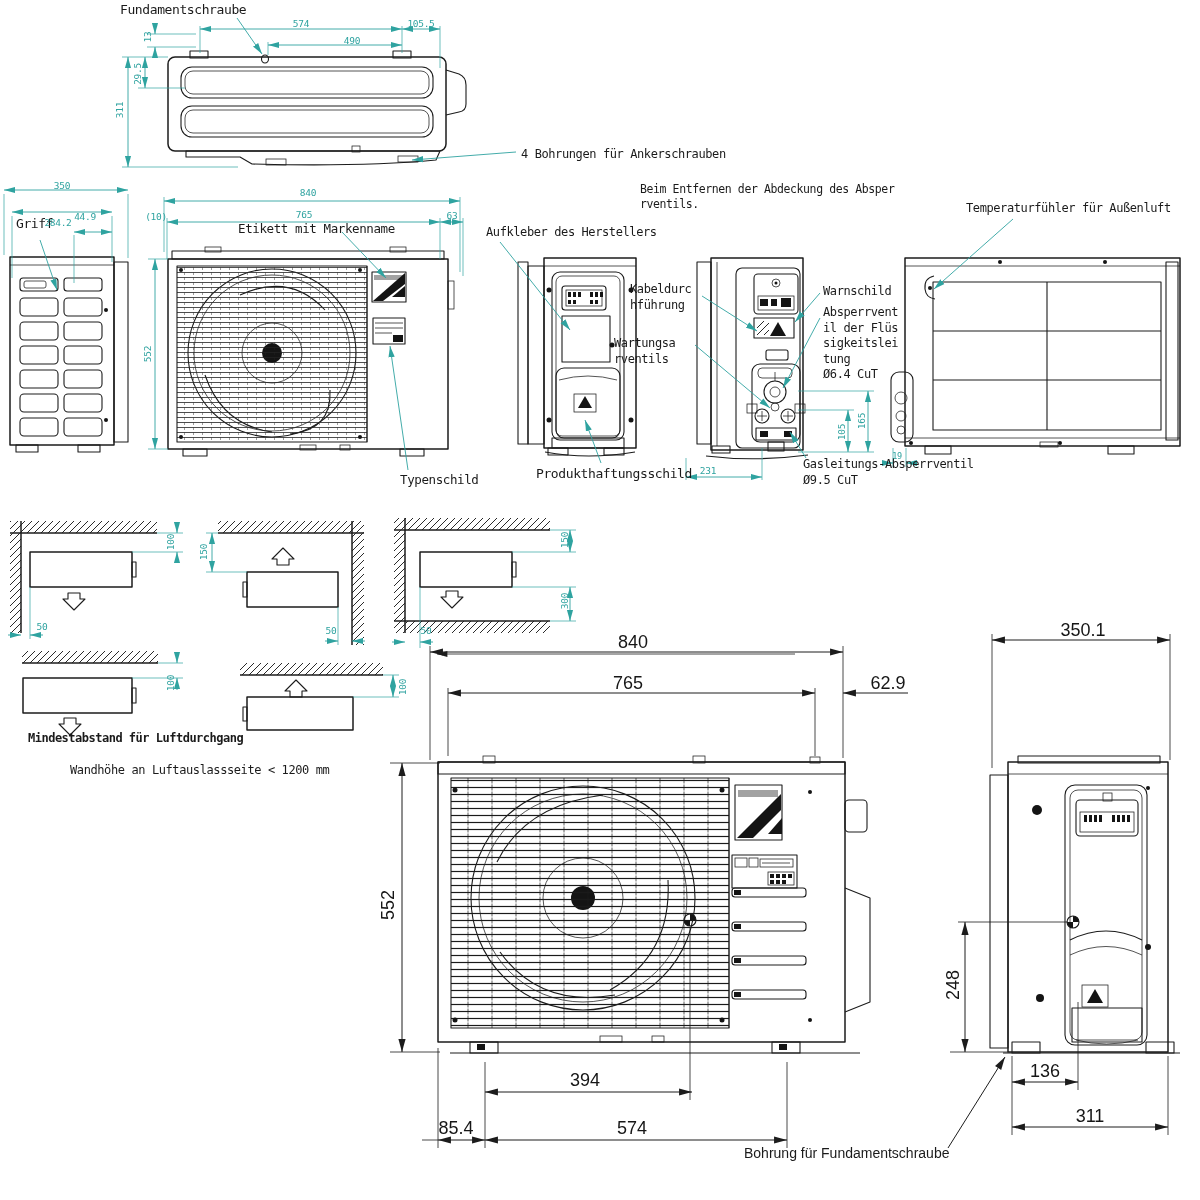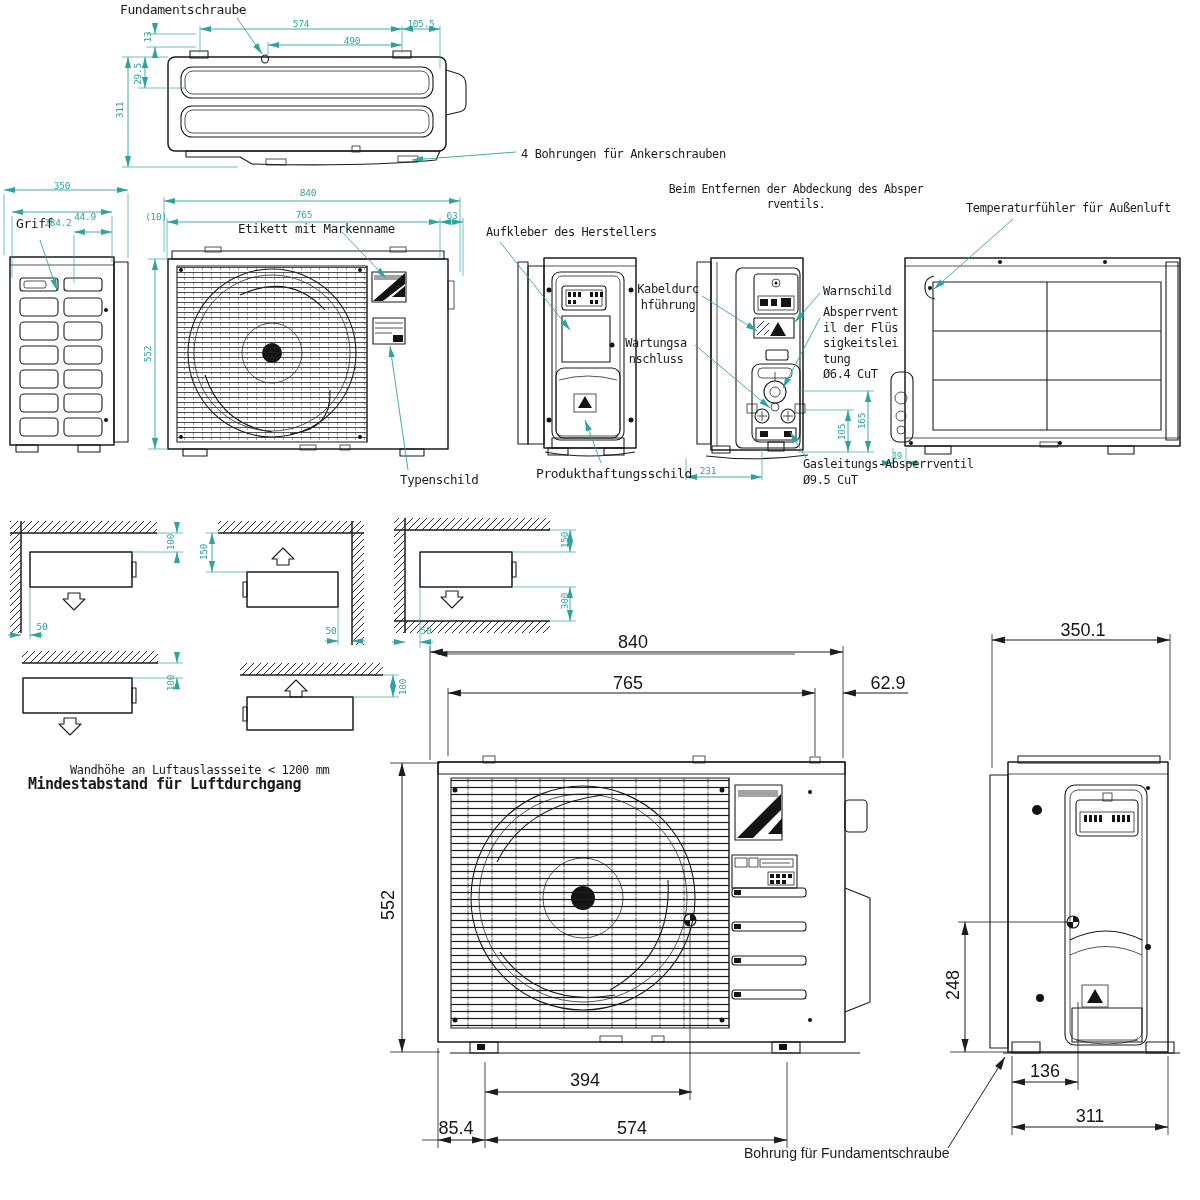--- a/index.html
+++ b/index.html
@@ -13,22 +13,22 @@
   .f   { fill:#141414; stroke:none; }
   
   .d { stroke:#2fa3a0; fill:none; stroke-width:0.9; }
   .e { stroke:#2fa3a0; fill:none; stroke-width:0.7; }
   
   .db { stroke:#1c1c1c; fill:none; stroke-width:1; }
   .eb { stroke:#1c1c1c; fill:none; stroke-width:0.8; }
   
   .lbl { position:absolute; font-size:12px; color:#1b1b1b; white-space:pre-line;
          line-height:1.3; letter-spacing:-0.4px; }
-  .lbl.c { text-align:center; }
-  .big  { font-size:15px; font-weight:600; letter-spacing:-0.5px;margin-top:44px; }
+  .lbl.c { }
+  .big  { font-size:12px; font-weight:600; letter-spacing:-0.5px; }
   .sans { font-family:"Liberation Sans", sans-serif; font-size:14px; letter-spacing:0; }
   .dimt { position:absolute; font-size:9.5px; color:#2fa3a0; white-space:nowrap;
           transform:translate(-50%,-50%); letter-spacing:-0.3px; }
   .dimt.rot { transform:translate(-50%,-50%) rotate(-90deg); }
   .dimt.tiny { font-size:8.5px; }
   .dimb { position:absolute; font-family:"Liberation Sans", sans-serif; font-size:18px;
           color:#161616; white-space:nowrap; transform:translate(-50%,-50%); }
   .dimb.rot { transform:translate(-50%,-50%) rotate(-90deg); }
 </style>
 </head>
@@ -461,21 +461,21 @@
   <div class="lbl" style="left:536px;top:466px;font-size:13px">Produkthaftungsschild</div>
   <div class="lbl c" style="left:630px;top:282px;width:76px">Kabeldurc
 hführung</div>
   <div class="lbl" style="left:823px;top:284px">Warnschild</div>
   <div class="lbl" style="left:823px;top:305px">Absperrvent
 il der Flüs
 sigkeitslei
 tung
 Ø6.4 CuT</div>
   <div class="lbl c" style="left:614px;top:336px;width:84px">Wartungsa
-nschluss</div>
+rventils</div>
   <div class="lbl" style="left:803px;top:457px">Gasleitungs-Absperrventil
 Ø9.5 CuT</div>
   <div class="lbl c" style="left:640px;top:182px;width:312px;font-size:11.5px">Beim Entfernen der Abdeckung des Absper
 rventils.</div>
   <div class="lbl" style="left:966px;top:201px">Temperaturfühler für Außenluft</div>
   <div class="lbl big" style="left:28px;top:731px">Mindestabstand für Luftdurchgang</div>
   <div class="lbl" style="left:70px;top:763px">Wandhöhe an Luftauslassseite &lt; 1200 mm</div>
   <div class="lbl sans" style="left:744px;top:1144px">Bohrung für Fundamentschraube</div>
 
   <div class="dimt" style="left:301px;top:23px">574</div>

